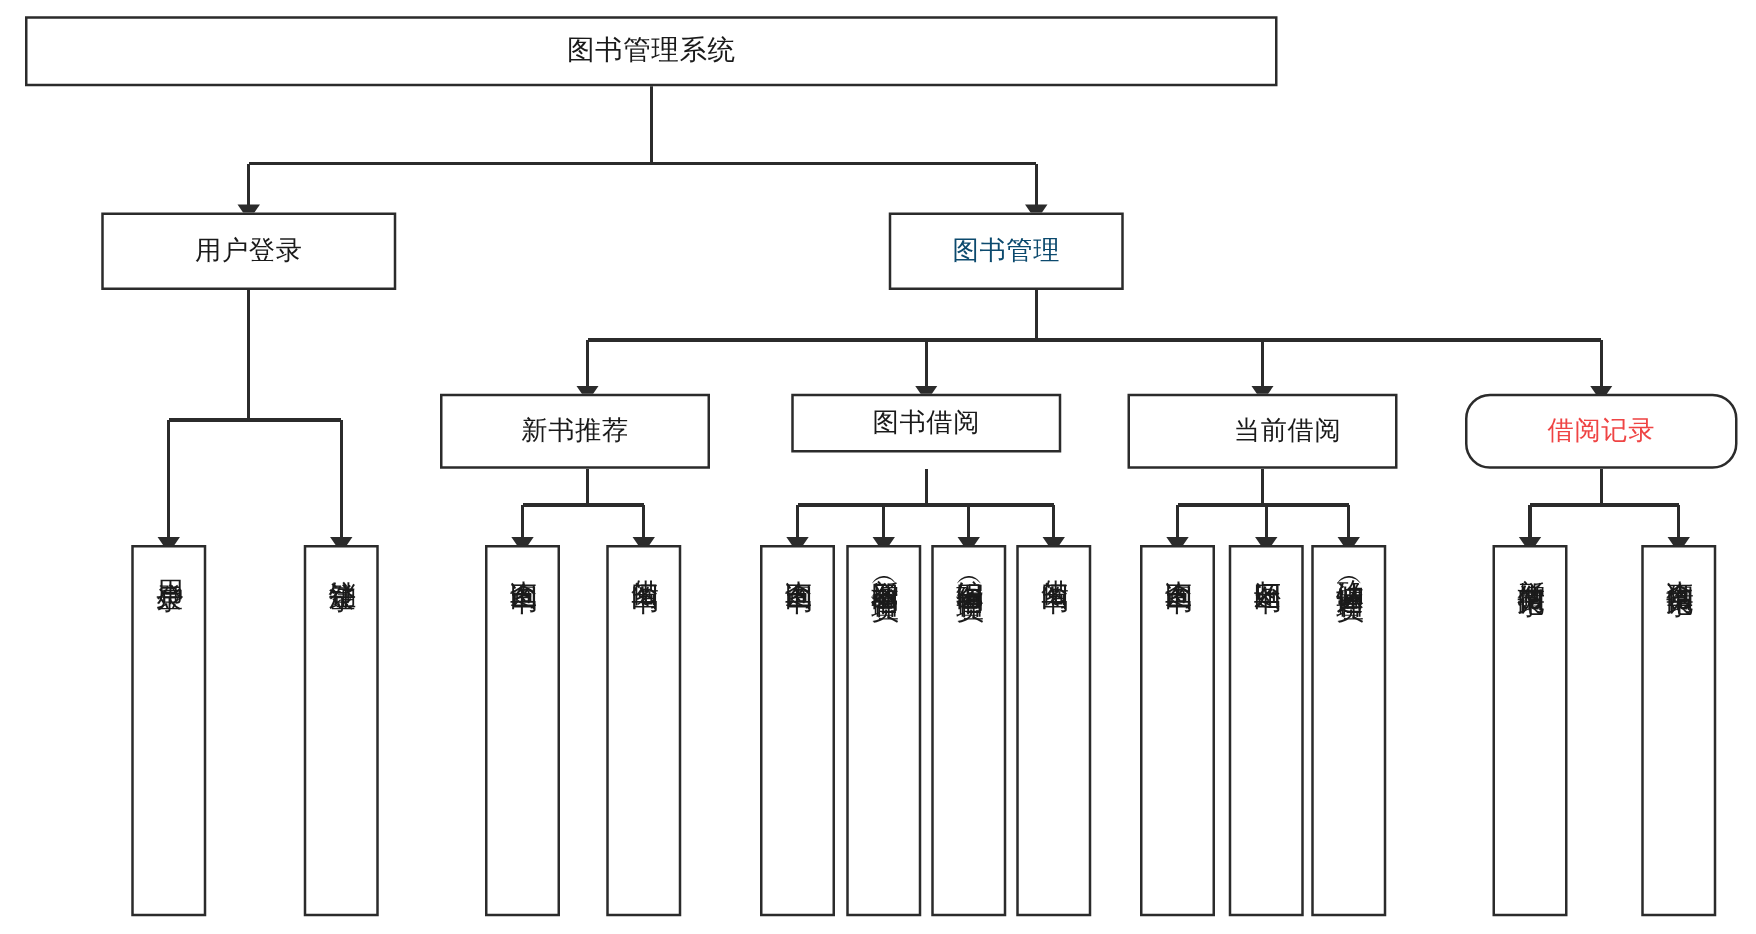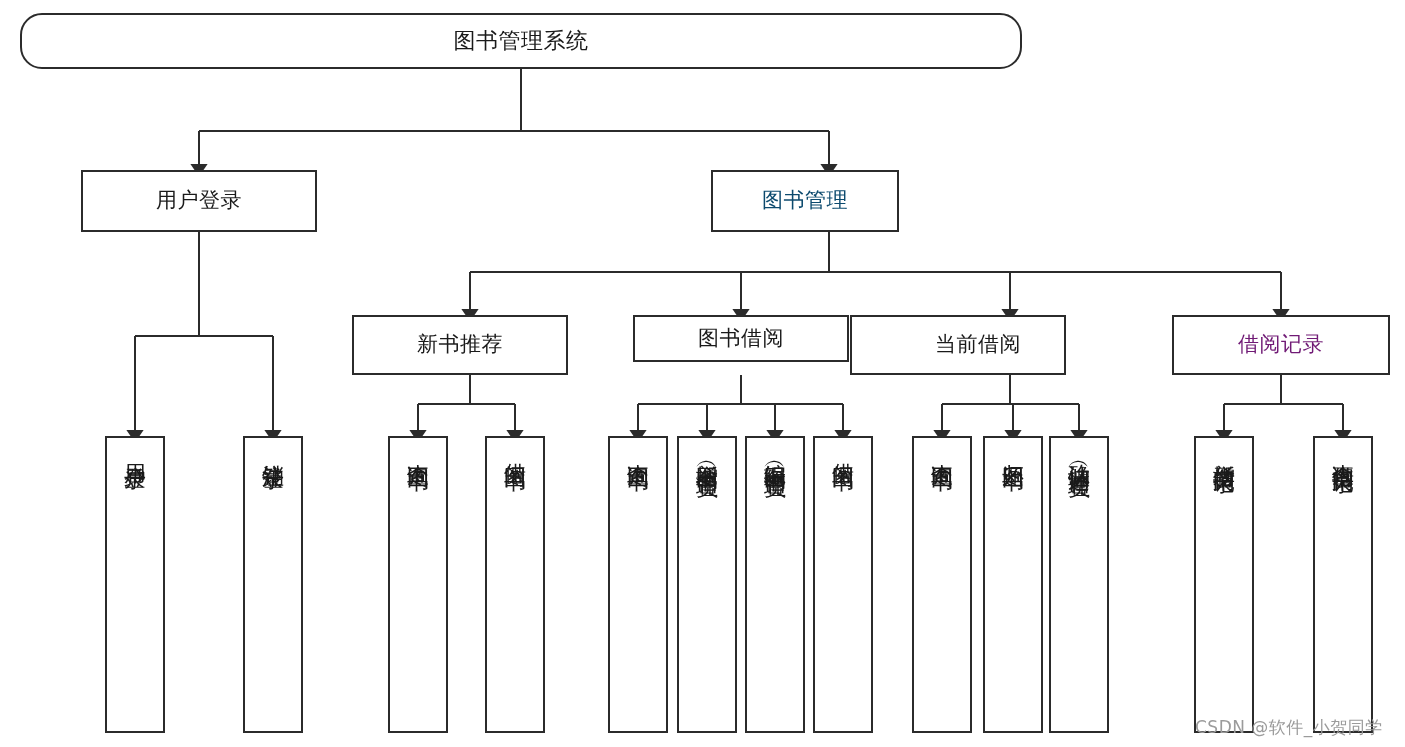--- a/index.html
+++ b/index.html
@@ -111,39 +111,39 @@
         <path d="M1013,404 L1013,435" stroke="#2b2b2b" stroke-width="2.5" fill="none" shape-rendering="crispEdges" marker-end="url(#arrowhead)"></path>
         <path d="M1079,404 L1079,435" stroke="#2b2b2b" stroke-width="2.5" fill="none" shape-rendering="crispEdges" marker-end="url(#arrowhead)"></path>
         <path d="M1281,375 L1281,404" stroke="#2b2b2b" stroke-width="2.5" fill="none" shape-rendering="crispEdges"></path>
         <path d="M1224,404 L1343,404" stroke="#2b2b2b" stroke-width="2.5" fill="none" shape-rendering="crispEdges"></path>
         <path d="M1224,404 L1224,435" stroke="#2b2b2b" stroke-width="2.5" fill="none" shape-rendering="crispEdges" marker-end="url(#arrowhead)"></path>
         <path d="M1343,404 L1343,435" stroke="#2b2b2b" stroke-width="2.5" fill="none" shape-rendering="crispEdges" marker-end="url(#arrowhead)"></path>
       </g>
   </svg>
 
   <div id="nodes">
-      <div class="node horiz root" style="left: 20px; top: 13px; width: 1002px; height: 56px; border-color: rgb(43, 43, 43); background: rgb(255, 255, 255); color: rgb(26, 26, 26); border-radius: 22px;">
+      <div class="node horiz root" style="left: 20px; top: 13px; width: 1002px; height: 56px; border-color: rgb(43, 43, 43); background: rgb(255, 255, 255); color: rgb(26, 26, 26);">
         <span class="label">图书管理系统</span>
       </div>
       <div class="node horiz" style="left: 81px; top: 170px; width: 236px; height: 62px; border-color: rgb(43, 43, 43); background: rgb(255, 255, 255); color: rgb(26, 26, 26);">
         <span class="label">用户登录</span>
       </div>
       <div class="node horiz" style="left: 711px; top: 170px; width: 188px; height: 62px; border-color: rgb(43, 43, 43); background: rgb(255, 255, 255); color: #0c4a6e;">
         <span class="label">图书管理</span>
       </div>
       <div class="node horiz" style="left: 352px; top: 315px; width: 216px; height: 60px; border-color: rgb(43, 43, 43); background: rgb(255, 255, 255); color: rgb(26, 26, 26);">
         <span class="label">新书推荐</span>
       </div>
       <div class="node horiz" style="left: 633px; top: 315px; width: 216px; height: 47px; border-color: rgb(43, 43, 43); background: rgb(255, 255, 255); color: rgb(26, 26, 26);">
         <span class="label">图书借阅</span>
       </div>
-      <div class="node horiz" style="left: 850px; top: 315px; width: 216px; height: 60px; border-color: rgb(43, 43, 43); background: rgb(255, 255, 255); color: rgb(26, 26, 26); padding-left: 40px;">
+      <div class="node horiz" style="left: 902px; top: 315px; width: 216px; height: 60px; border-color: rgb(43, 43, 43); background: rgb(255, 255, 255); color: rgb(26, 26, 26); padding-left: 40px;">
         <span class="label">当前借阅</span>
       </div>
-      <div class="node horiz" style="left: 1172px; top: 315px; width: 218px; height: 60px; border-color: rgb(43, 43, 43); background: rgb(255, 255, 255); color: #701a75;">
+      <div class="node horiz" style="left: 1172px; top: 315px; width: 218px; height: 60px; border-color: rgb(43, 43, 43); background: rgb(255, 255, 255); color: #ef4444; border-radius: 20px;">
         <span class="label">借阅记录</span>
       </div>
       <div class="node vert" style="left: 105px; top: 436px; width: 60px; height: 297px; border-color: rgb(43, 43, 43); background: rgb(255, 255, 255); color: rgb(26, 26, 26);">
         <span class="label">用户登录</span>
       </div>
       <div class="node vert" style="left: 243px; top: 436px; width: 60px; height: 297px; border-color: rgb(43, 43, 43); background: rgb(255, 255, 255); color: rgb(26, 26, 26);">
         <span class="label">注销登录</span>
       </div>
       <div class="node vert" style="left: 388px; top: 436px; width: 60px; height: 297px; border-color: rgb(43, 43, 43); background: rgb(255, 255, 255); color: rgb(26, 26, 26);">
         <span class="label">查询图书</span>
@@ -173,14 +173,13 @@
         <span class="label">确认归还（管理员）</span>
       </div>
       <div class="node vert" style="left: 1194px; top: 436px; width: 60px; height: 297px; border-color: rgb(43, 43, 43); background: rgb(255, 255, 255); color: rgb(26, 26, 26);">
         <span class="label">新增借阅记录</span>
       </div>
       <div class="node vert" style="left: 1313px; top: 436px; width: 60px; height: 297px; border-color: rgb(43, 43, 43); background: rgb(255, 255, 255); color: rgb(26, 26, 26);">
         <span class="label">查询借阅记录</span>
       </div>
     </div>
 
-  <div class="watermark" style="left: 1195px; top: 716px;">CSDN @软件_小贺同学</div>
 </div>
 
 </body></html>

